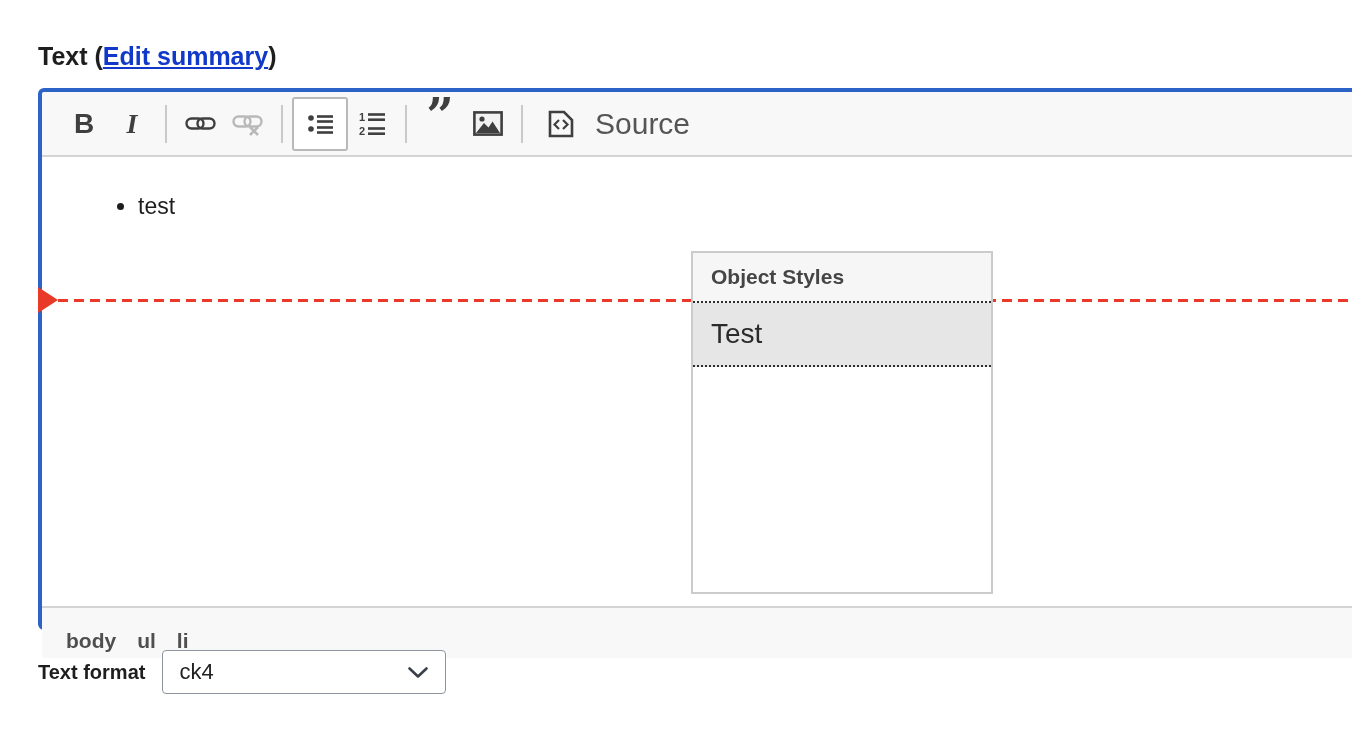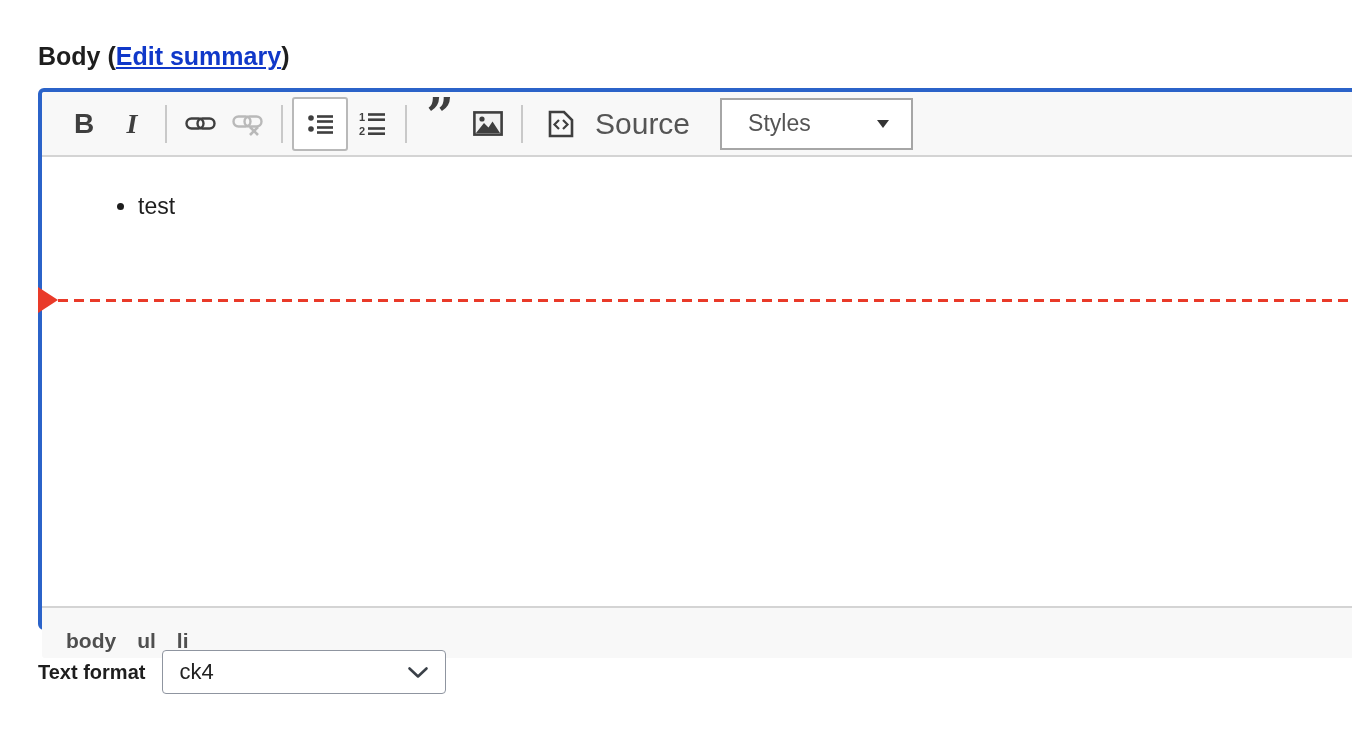--- a/index.html
+++ b/index.html
@@ -104,21 +104,21 @@
     padding:0 16px;font-size:22px;color:#222;cursor:pointer;gap:36px;
   }
   .tf-chevron{margin-left:auto;display:block;}
 
   svg{display:block;}
 </style>
 </head>
 <body>
 
 <div class="field-label">
-  <span>Body (</span><a href="#">Edit summary</a><span>)</span>
+  <span>Text (</span><a href="#">Edit summary</a><span>)</span>
 </div>
 
 <div class="editor">
 
   <div class="toolbar">
     <button class="tbtn">
       <span class="bold-glyph">B</span>
     </button>
     <button class="tbtn">
       <span class="italic-glyph">I</span>
@@ -193,35 +193,35 @@
       <span>
         <svg width="27" height="28" viewBox="0 0 27 28">
           <polygon points="2,2 16,2 24,10 24,26 2,26" fill="none" stroke="#3f3f3f" stroke-width="2.6"></polygon>
           <polyline points="11,10 6.5,14.5 11,19" fill="none" stroke="#3f3f3f" stroke-width="2.2"></polyline>
           <polyline points="15,10 19.5,14.5 15,19" fill="none" stroke="#3f3f3f" stroke-width="2.2"></polyline>
         </svg>
       </span>
       <span>Source</span>
     </button>
 
-    <div class="styles-btn">
-      <span>Styles</span>
-      <span class="styles-caret"></span>
-    </div>
   </div>
 
   <div class="content">
     <ul>
       <li>test</li>
     </ul>
 
     <div class="magicline">
       <div class="magicline-arrow"></div>
     </div>
 
+    <div class="dropdown">
+      <div class="dropdown-header">Object Styles</div>
+      <div class="dropdown-item">Test</div>
+    </div>
   </div>
 
   <div class="pathbar">
     <button class="path-item">body</button>
     <button class="path-item">ul</button>
     <button class="path-item">li</button>
   </div>
 </div>
 
 <div class="textformat">

